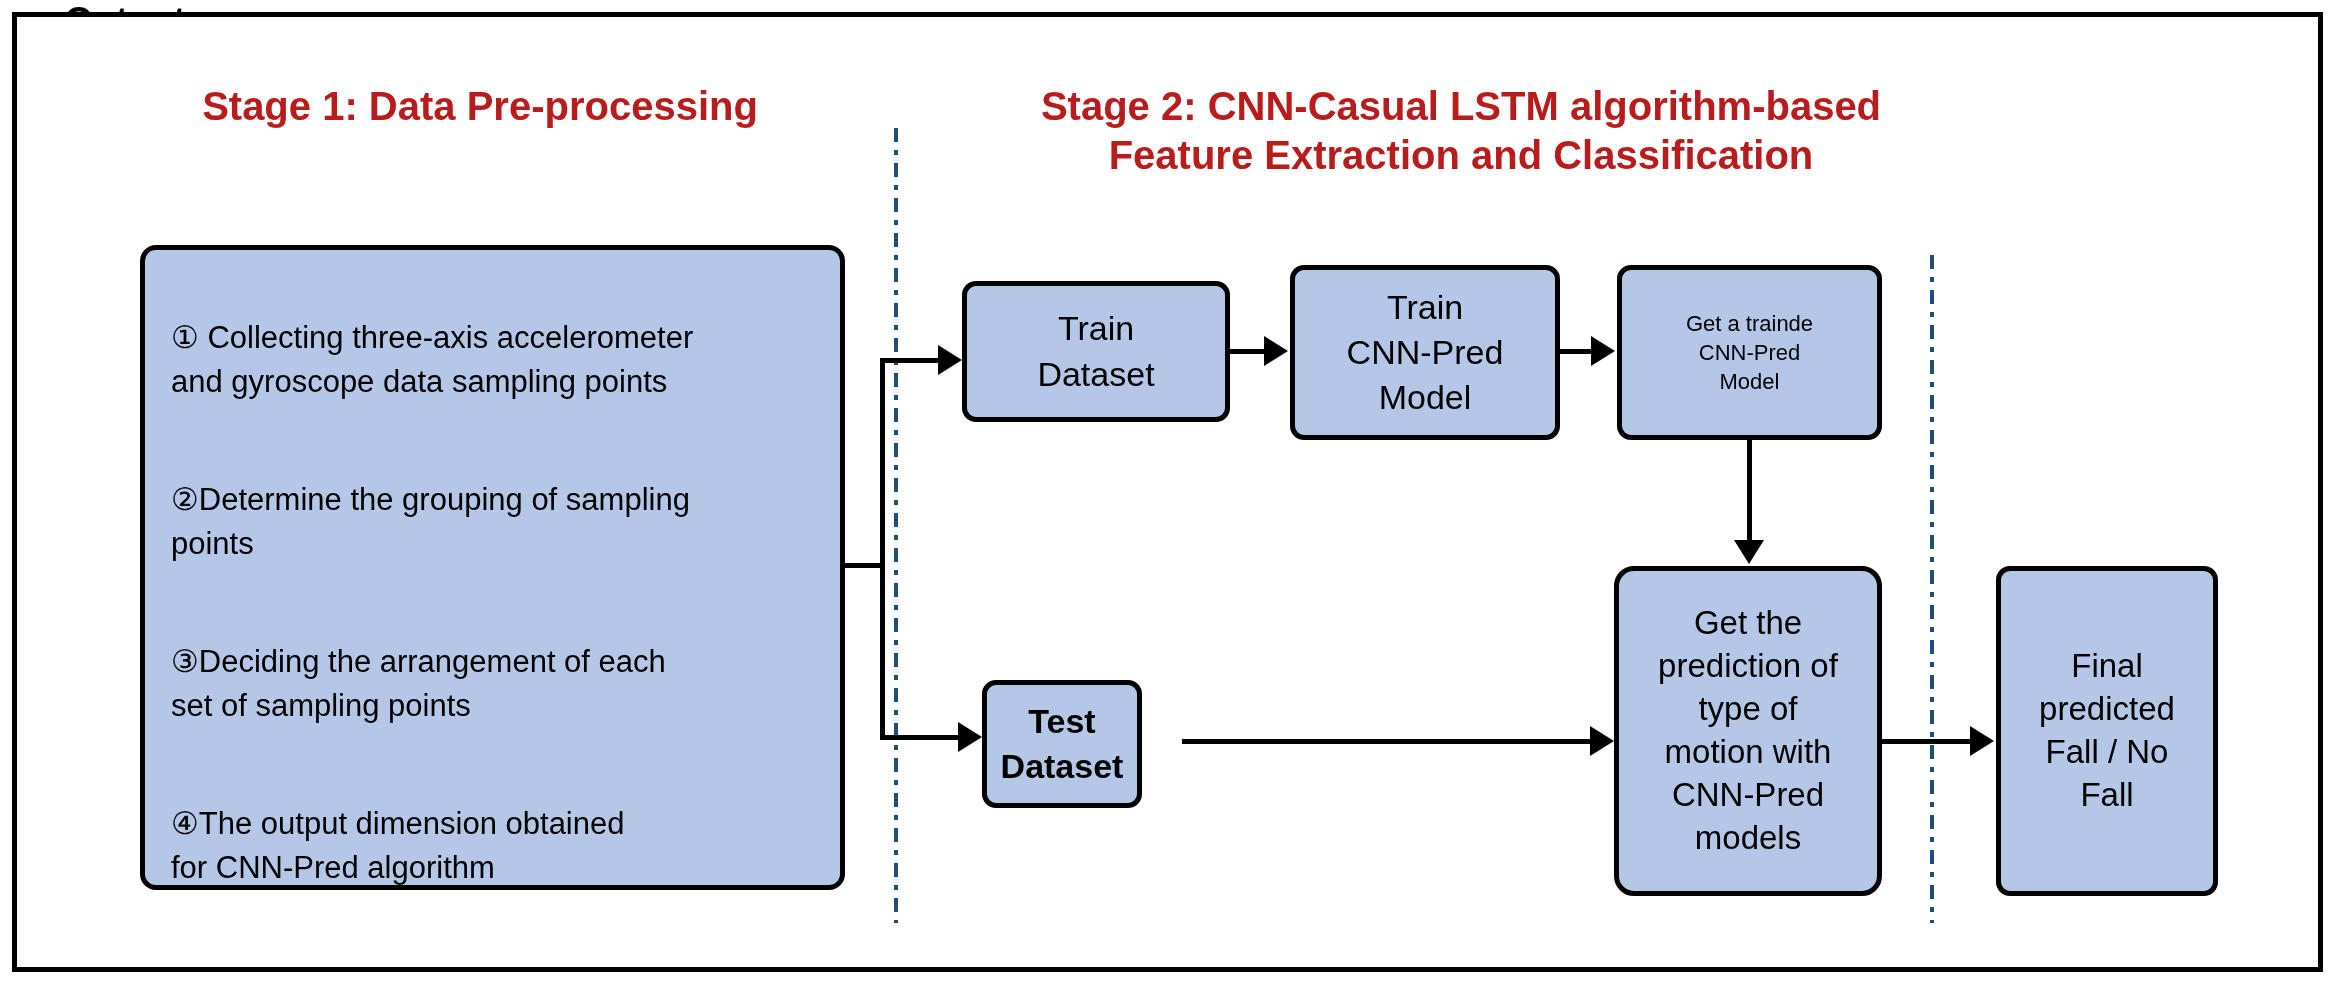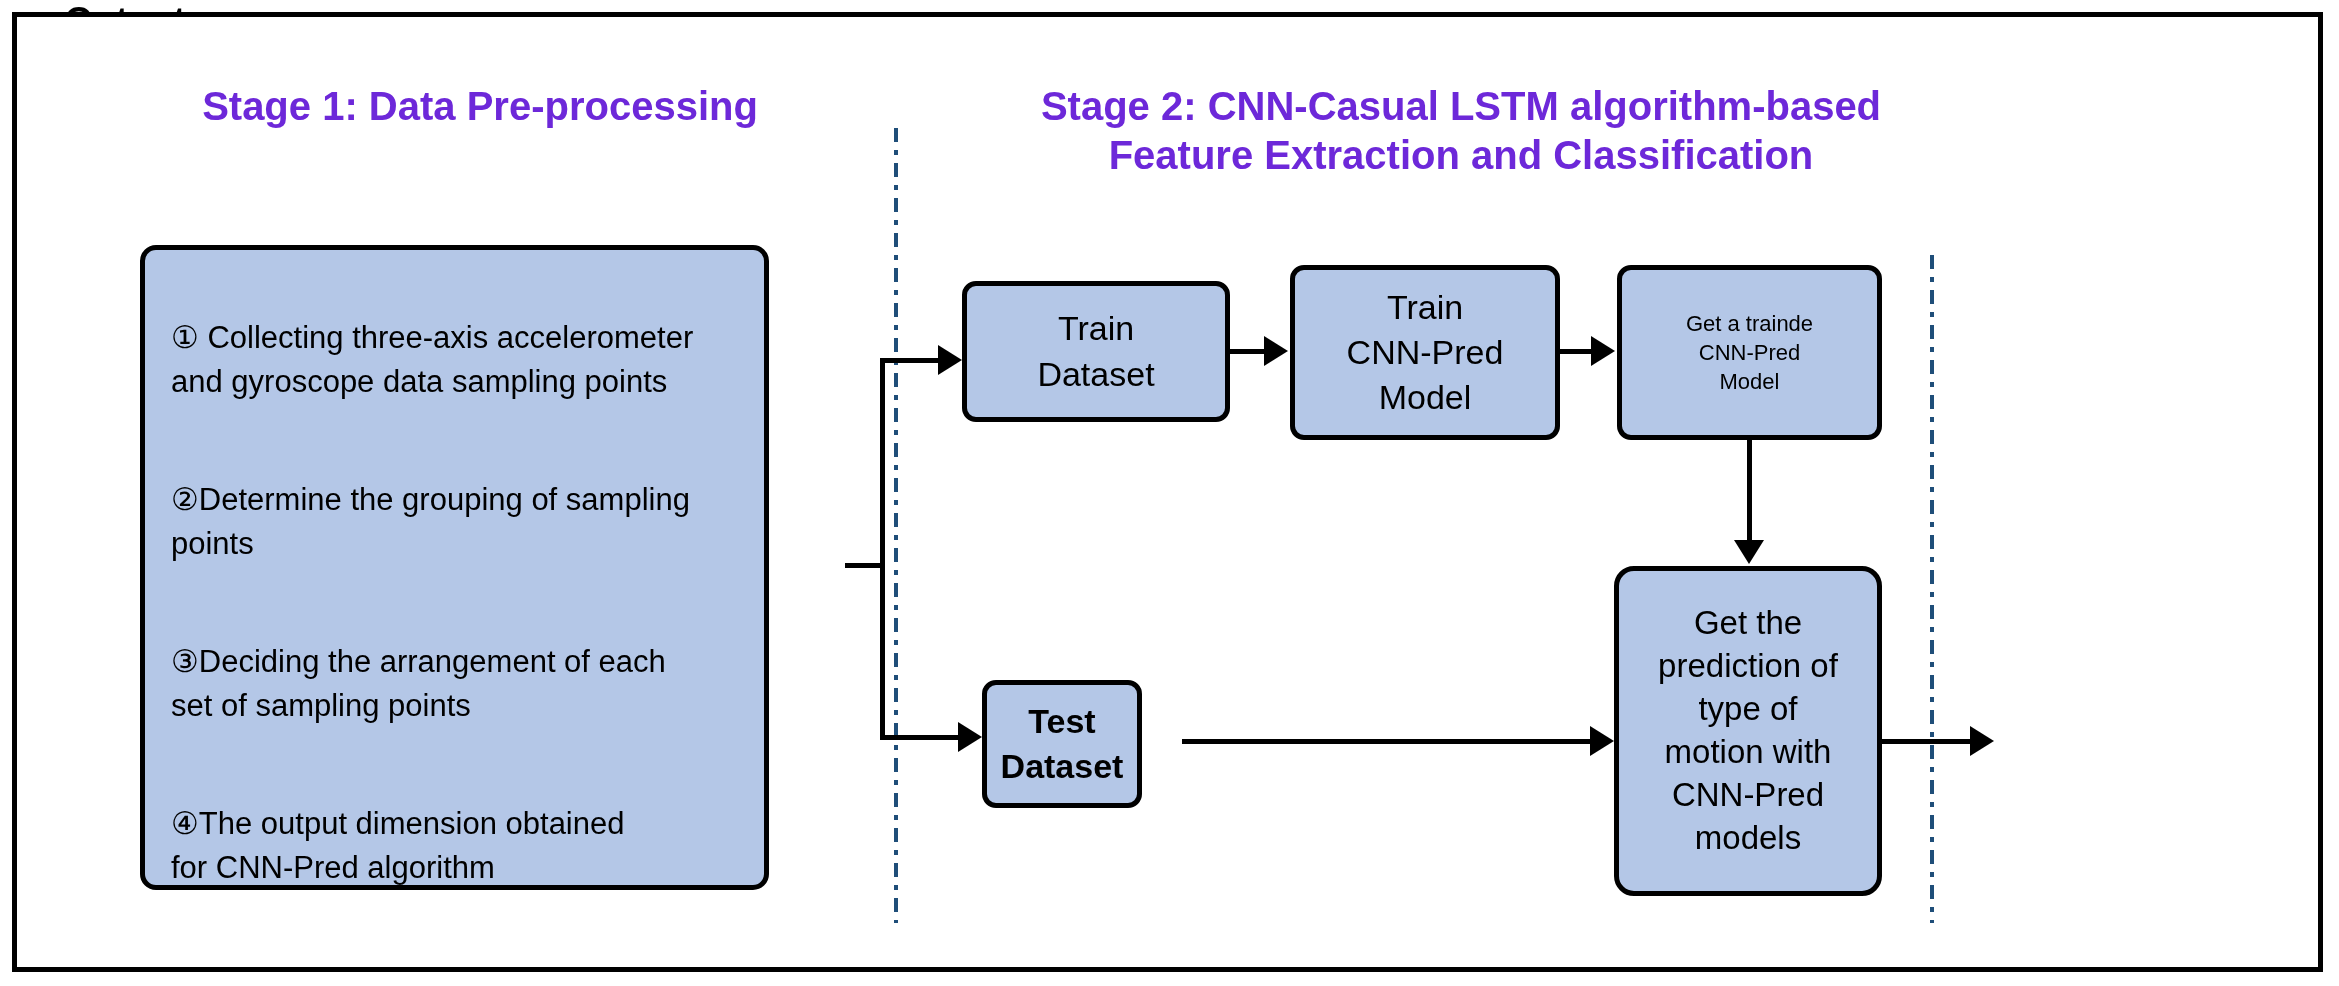--- a/index.html
+++ b/index.html
@@ -25,21 +25,21 @@
     width: 2311px;
     height: 960px;
     border: 5px solid #000000;
     box-sizing: border-box;
     background: #ffffff;
   }
   
   .stage-title {
     position: absolute;
     font-weight: bold;
-    color: #6d28d9;
+    color: #b91c1c;
     text-align: center;
     line-height: 1.22;
     white-space: pre-line;
   }
   #stage1-title {
     left: 120px;
     top: 82px;
     width: 720px;
     font-size: 40px;
   }
@@ -68,21 +68,21 @@
     align-items: center;
     justify-content: center;
     color: #000000;
     text-align: center;
     line-height: 1.33;
     white-space: pre-line;
   }
   #box-preprocess {
     left: 140px;
     top: 245px;
-    width: 629px;
+    width: 705px;
     height: 645px;
     border-radius: 16px;
     align-items: flex-start;
     justify-content: flex-start;
     padding: 22px 26px 0 26px;
     font-size: 31px;
     text-align: left;
     line-height: 1.42;
   }
   #box-preprocess .plist {
@@ -248,13 +248,17 @@
   <div class="pbox" id="box-prediction">Get the
 prediction of
 type of
 motion with
 CNN-Pred
 models</div>
 
   <div class="ln ln-h" style="left:1882px; top:739px; width:90px; height:5px;"></div>
   <div class="arrow-r" style="left:1970px; top:726px;"></div>
 
+  <div class="pbox" id="box-output">Final
+predicted
+Fall / No
+Fall</div>
 </div>
 
 </body></html>

